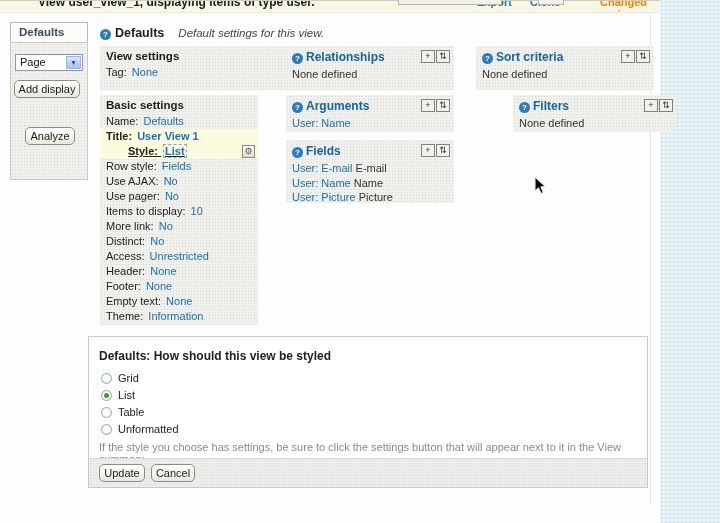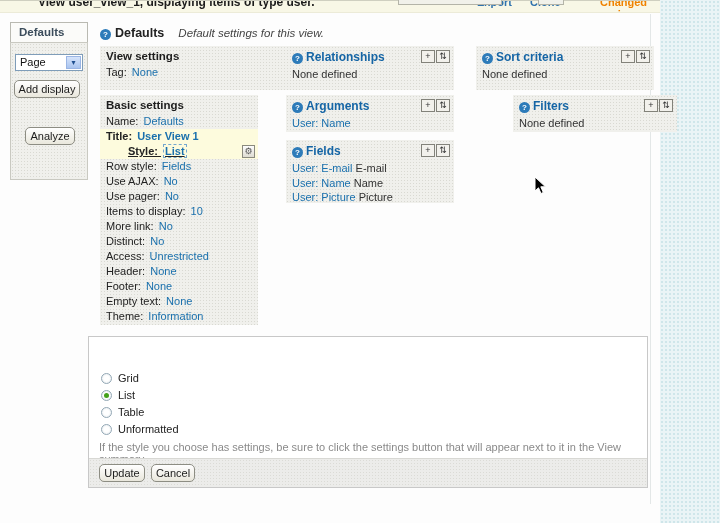--- a/index.html
+++ b/index.html
@@ -264,20 +264,21 @@
 
 <div class="panel dotgray" style="left:476px;top:95px;width:164px;height:37px;margin-left:37px;">
   <div class="sec-head">
     <span class="help-icon">?</span><a class="sec-title">Filters</a>
     <span class="sec-btns"><span class="mini-btn">+</span><span class="mini-btn">⇅</span></span>
   </div>
   <div class="sec-row">None defined</div>
 </div>
 
 <div class="style-form">
+  <div class="sf-heading">Defaults: How should this view be styled</div>
 
   <div class="radio-row" style="top:35px;">
     <span class="radio"></span><span>Grid</span>
   </div>
   <div class="radio-row" style="top:52px;">
     <span class="radio sel"></span><span>List</span>
   </div>
   <div class="radio-row" style="top:69px;">
     <span class="radio"></span><span>Table</span>
   </div>

